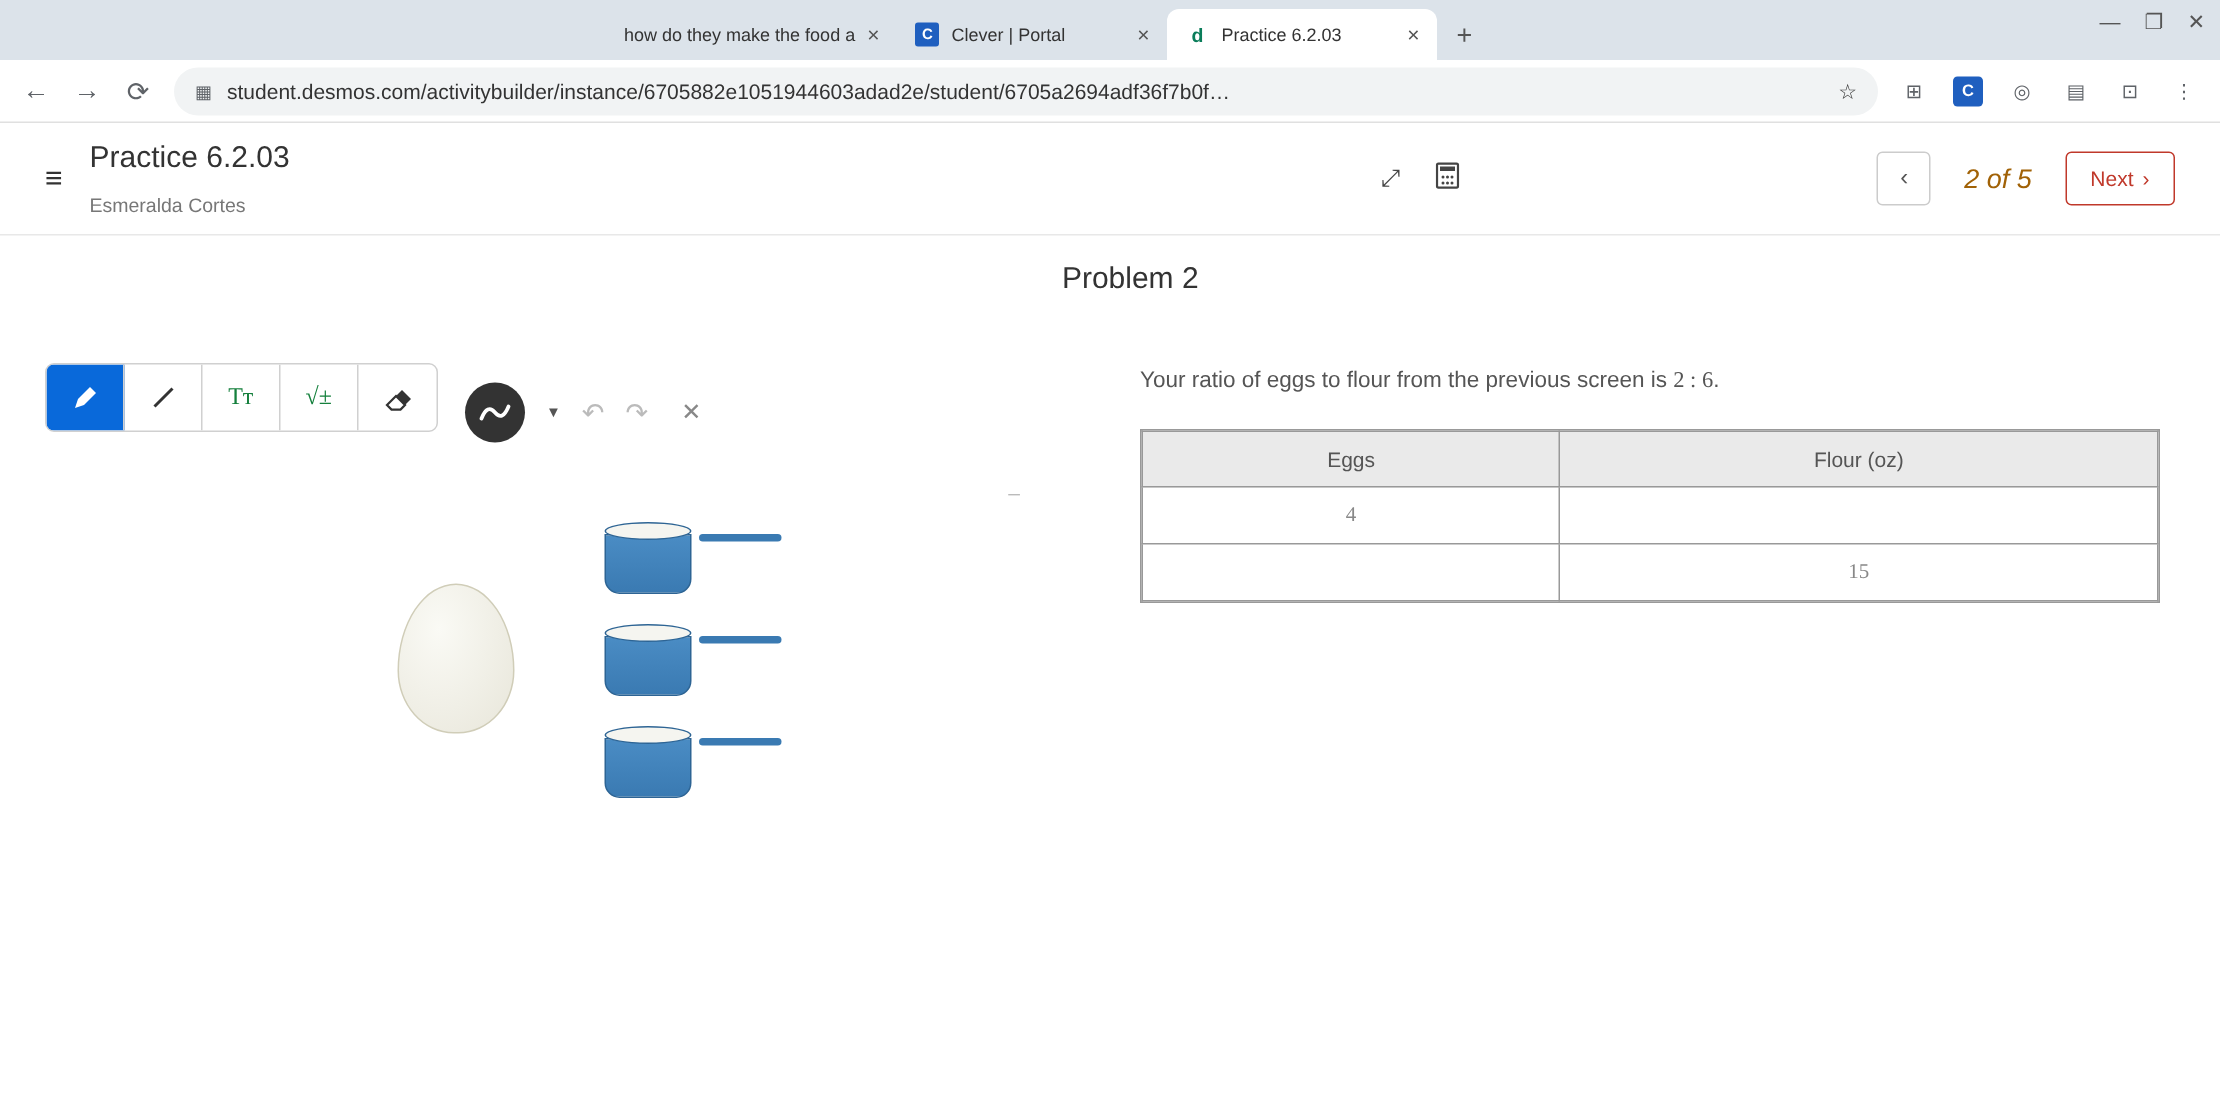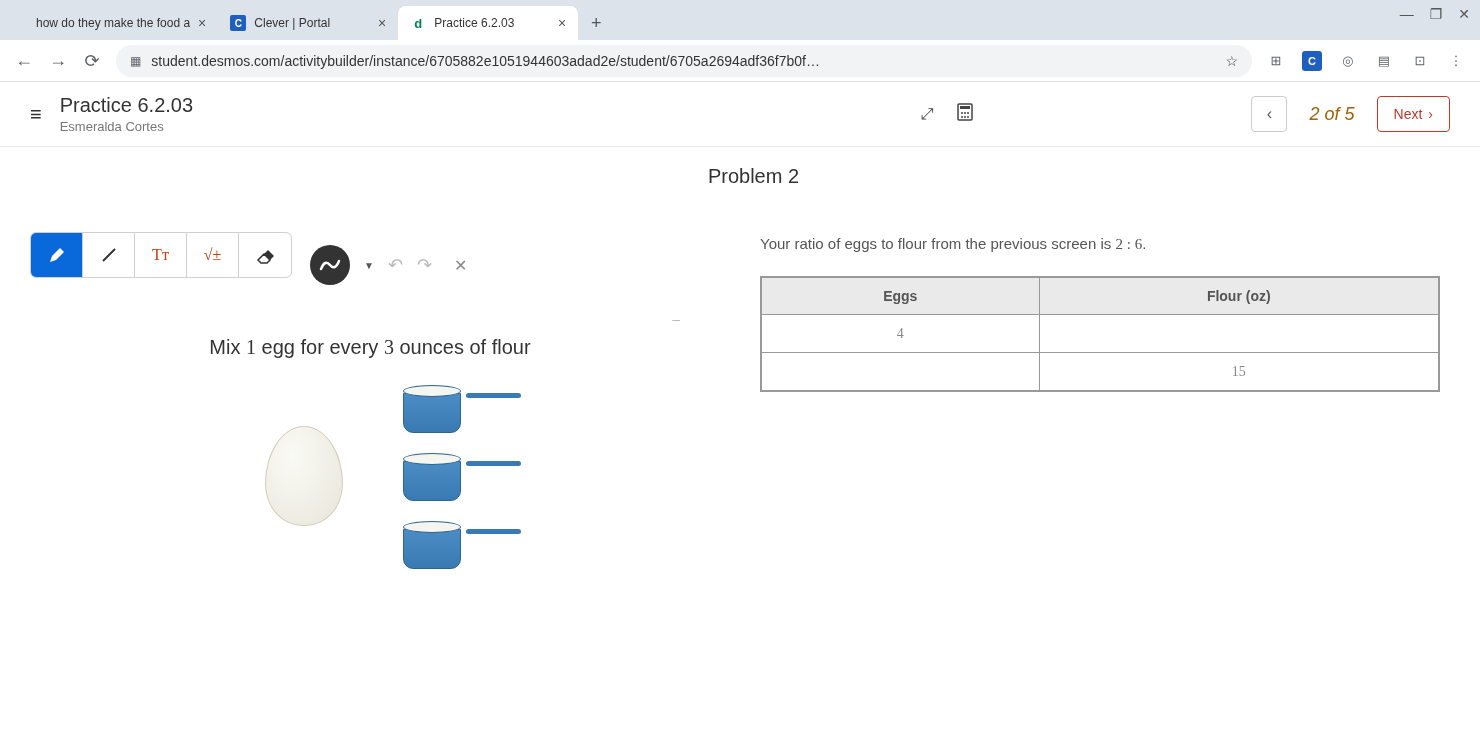--- a/index.html
+++ b/index.html
@@ -1,19 +1,19 @@
 <!DOCTYPE html>
 <html><head>
 <meta charset="utf-8">
 <style>
 * { box-sizing: border-box; margin: 0; padding: 0; }
 body { font-family: -apple-system, BlinkMacSystemFont, 'Segoe UI', Arial, sans-serif; background: #2a2a2a; width: 1480px; height: 733px; overflow: hidden; position: relative; }
 
 
-.browser-chrome { background: #dce3ea; height: 40px; display: flex; align-items: flex-end; }
+.browser-chrome { background: #dce3ea; height: 40px; display: flex; align-items: flex-end; padding-left: 380px; }
 .tab { height: 34px; display: flex; align-items: center; padding: 0 12px; gap: 8px; font-size: 12px; color: #333; border-radius: 8px 8px 0 0; position: relative; min-width: 180px; }
 .tab-active { background: #fff; }
 .tab-close { color: #555; cursor: pointer; margin-left: auto; font-size: 14px; }
 .tab-favicon { width: 16px; height: 16px; display: inline-flex; align-items: center; justify-content: center; }
 .tab-favicon.clever { background: #1f5fbf; color: #fff; font-size: 10px; font-weight: bold; border-radius: 2px; }
 .tab-favicon.desmos { color: #0a7d5a; font-weight: bold; font-size: 13px; }
 .new-tab { width: 28px; height: 28px; display: flex; align-items: center; justify-content: center; color: #555; cursor: pointer; font-size: 18px; margin-left: 4px; margin-bottom: 3px; }
 .window-controls { position: absolute; right: 10px; top: 6px; display: flex; gap: 16px; color: #555; font-size: 14px; }
 
 
@@ -24,38 +24,38 @@
 .extensions { display: flex; align-items: center; gap: 16px; color: #5f6368; }
 .ext-icon { width: 20px; height: 20px; display: flex; align-items: center; justify-content: center; font-size: 13px; cursor: pointer; }
 .ext-c { background: #1f5fbf; color: #fff; font-weight: bold; border-radius: 3px; font-size: 11px; }
 
 
 .app-area { background: #fff; height: calc(733px - 82px); display: flex; flex-direction: column; }
 .desmos-header { display: flex; align-items: center; padding: 12px 30px; gap: 18px; border-bottom: 1px solid #e8e8e8; }
 .hamburger { font-size: 20px; color: #333; cursor: pointer; }
 .header-titles { flex: 1; }
 .activity-title { font-size: 20px; color: #333; }
-.student-name { font-size: 13px; color: #777; margin-top: 2px; }
+.student-name { font-size: 13px; color: #777; margin-top: 12px; }
 .header-icons { display: flex; gap: 24px; color: #444; align-items: center; margin-right: 260px; }
 .header-icon { cursor: pointer; font-size: 16px; }
 .nav-controls { display: flex; gap: 12px; align-items: center; }
 .nav-prev { width: 36px; height: 36px; border: 1px solid #ccc; background: #fff; border-radius: 4px; display: flex; align-items: center; justify-content: center; cursor: pointer; color: #555; }
 .nav-count { font-size: 18px; color: #a16207; padding: 0 10px; font-style: italic; }
 .nav-next { height: 36px; padding: 0 16px; border: 1.5px solid #c0392b; color: #c0392b; background: #fff; border-radius: 4px; display: flex; align-items: center; gap: 6px; cursor: pointer; font-size: 14px; }
 
 
 .content { flex: 1; display: flex; }
 .left-pane { width: 50%; padding: 20px 30px; position: relative; }
 .right-pane { width: 50%; padding: 20px 40px 20px 20px; }
 
 .problem-title { font-size: 20px; color: #333; text-align: center; margin-bottom: 24px; margin-left: -50%; padding-left: 27px; }
 
 
 .toolbar { display: flex; align-items: center; gap: 0; margin-bottom: 20px; border: 1px solid #d0d0d0; border-radius: 6px; overflow: hidden; width: fit-content; position: relative; }
-.tool-btn { width: 52px; height: 44px; display: flex; align-items: center; justify-content: center; border-right: 1px solid #d0d0d0; cursor: pointer; color: #c2410c; font-size: 16px; }
+.tool-btn { width: 52px; height: 44px; display: flex; align-items: center; justify-content: center; border-right: 1px solid #d0d0d0; cursor: pointer; color: #15803d; font-size: 16px; }
 .tool-btn:last-child { border-right: none; }
 .tool-btn.active { background: #0969da; color: #fff; }
 .extra-tools { display: flex; align-items: center; gap: 14px; margin-left: 14px; }
 .squiggle-btn { width: 40px; height: 40px; border-radius: 50%; background: #333; color: #fff; display: flex; align-items: center; justify-content: center; cursor: pointer; font-size: 18px; }
 .dropdown-caret { color: #555; font-size: 10px; cursor: pointer; }
 .undo-btn, .redo-btn { color: #bbb; cursor: pointer; font-size: 18px; }
 .clear-x { color: #888; cursor: pointer; font-size: 16px; margin-left: 8px; }
 .toolbar-row { display: flex; align-items: center; gap: 4px; margin-bottom: 24px; }
 
 
@@ -68,21 +68,21 @@
 .cup-body { width: 58px; height: 40px; background: linear-gradient(#4a8cc4, #3a7ab2); border-radius: 0 0 10px 10px; position: absolute; bottom: 0; border: 1px solid #2d6494; }
 .cup-top { width: 58px; height: 12px; background: #f5f5f0; border: 1px solid #2d6494; border-radius: 50%; position: absolute; top: 2px; }
 .cup-handle { width: 55px; height: 5px; background: #3a7ab2; position: absolute; right: -46px; top: 10px; border-radius: 3px; }
 
 
 .problem-text { font-size: 15px; color: #555; line-height: 1.6; margin-bottom: 20px; }
 .problem-text .math { font-family: Georgia, serif; }
 .table-wrap { border: 1px solid #999; }
 table { border-collapse: collapse; width: 100%; }
 td { border: 1px solid #999; padding: 10px 16px; text-align: center; font-size: 14px; color: #555; }
-thead td { background: #eaeaea; font-weight: bold; }
+thead td { background: #eaeaea; font-weight: normal; }
 tbody td { height: 38px; font-family: Georgia, serif; color: #888; }
 
 .dash-line { color: #bbb; font-size: 14px; }
 </style>
 </head>
 <body>
 
 <div class="browser-chrome">
   <div class="tab">
     <span class="tab-favicon"></span>
@@ -193,23 +193,20 @@
           <span class="dropdown-caret">▼</span>
           <span class="undo-btn">↶</span>
           <span class="redo-btn">↷</span>
           <span class="clear-x">✕</span>
         </div>
       </div>
       <div style="text-align:right;padding-right:30px;margin-top:-12px;margin-bottom:8px;">
         <span class="dash-line">–</span>
       </div>
 
-      <div class="illustration-title">
-        <span>Mix </span><span class="num">1</span><span> egg for every </span><span class="num">3</span><span> ounces of flour</span>
-      </div>
 
       <div class="illustration">
         <div class="egg"></div>
         <div class="cups">
           <div class="cup">
               <div class="cup-handle"></div>
               <div class="cup-body"></div>
               <div class="cup-top"></div>
             </div>
           <div class="cup">

